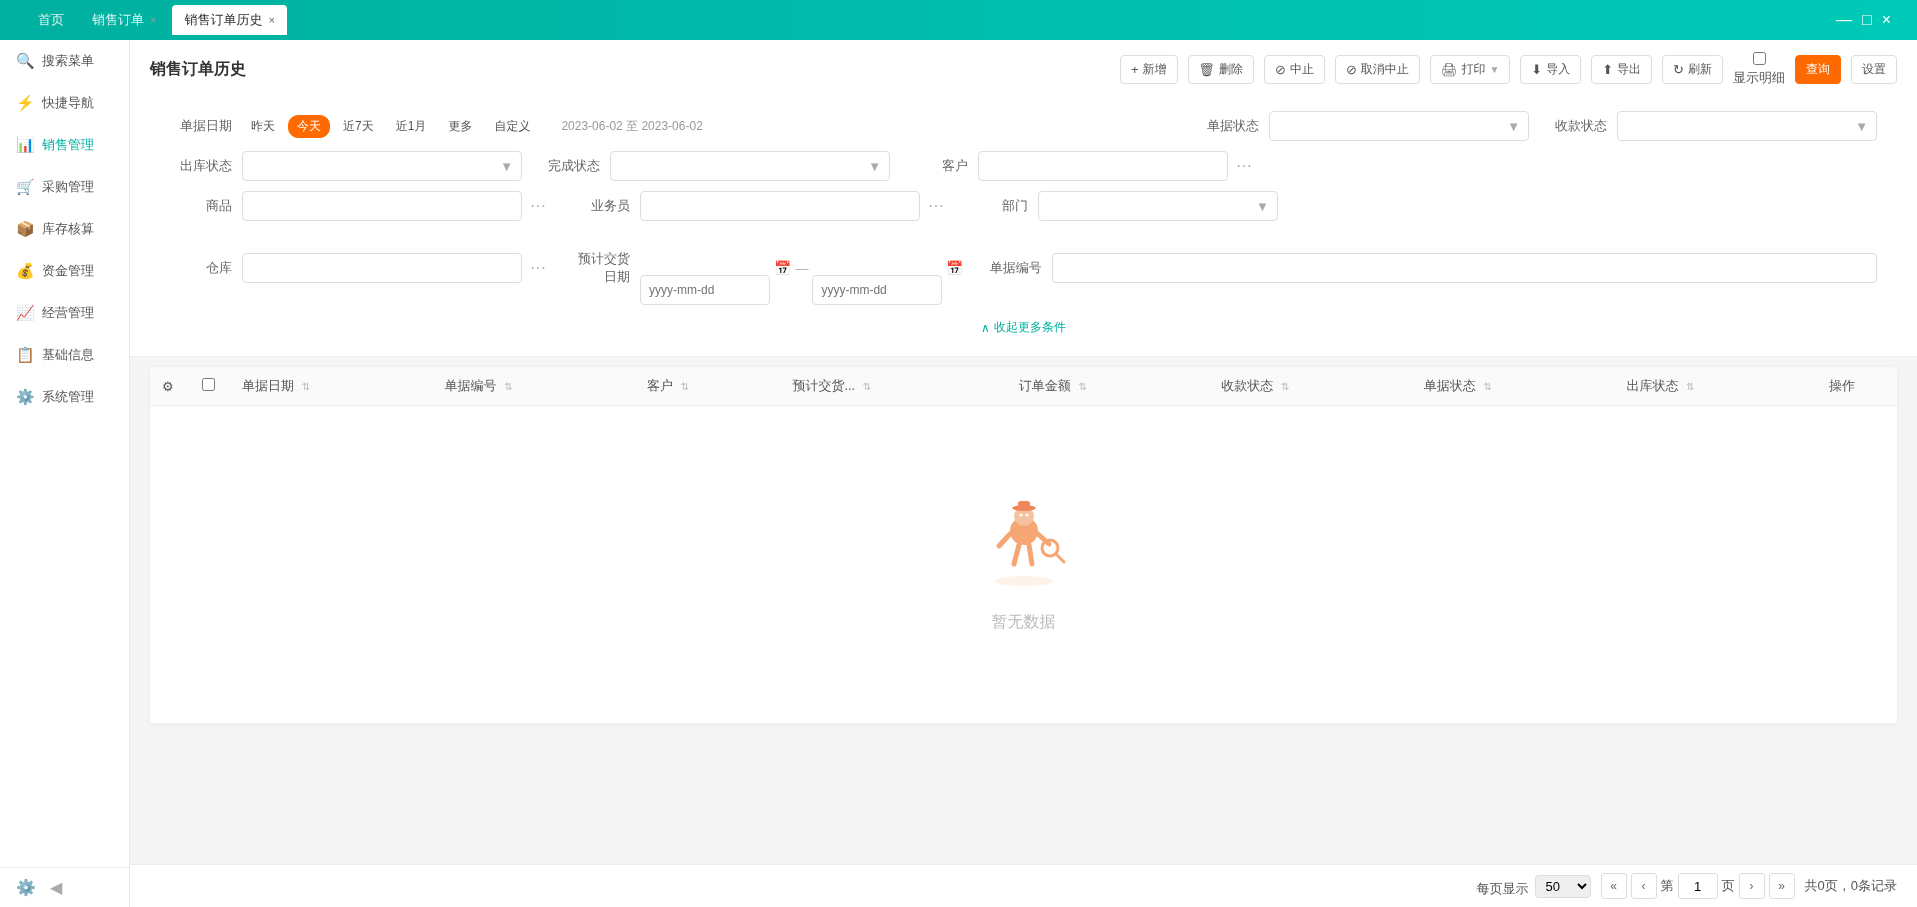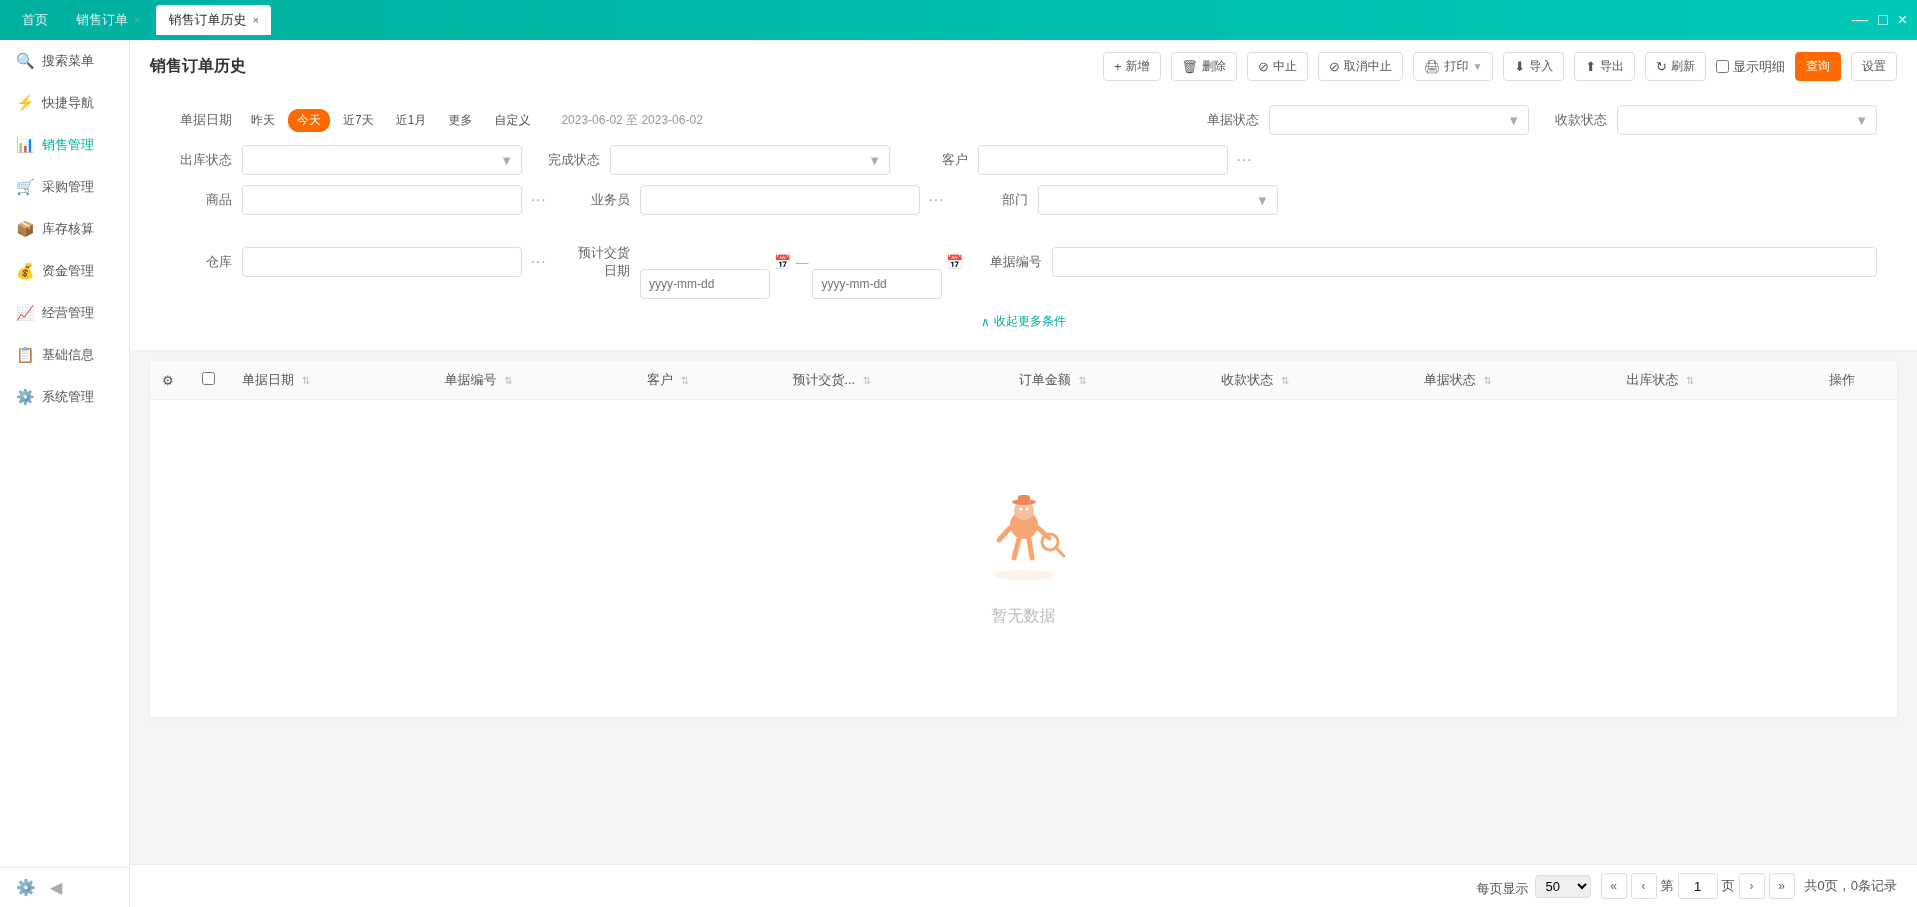--- a/index.html
+++ b/index.html
@@ -4,21 +4,21 @@
   <style>
     * { margin: 0; padding: 0; box-sizing: border-box; }
     body { font-family: 'Microsoft YaHei', sans-serif; font-size: 13px; background: #f5f5f5; color: #333; display: flex; flex-direction: column; height: 907px; overflow: hidden; }
 
     
     .top-bar {
       height: 40px;
       background: linear-gradient(to right, #00b0a0, #00c9b8);
       display: flex;
       align-items: center;
-      padding: 0 10px;
+      padding: 0 26px;
       gap: 4px;
       flex-shrink: 0;
     }
     .top-bar-tab {
       height: 30px;
       padding: 0 12px;
       border-radius: 4px 4px 0 0;
       display: flex;
       align-items: center;
       gap: 6px;
@@ -350,20 +350,21 @@
       text-align: center;
       font-size: 13px;
     }
 
     .display-cols-checkbox {
       display: flex;
       align-items: center;
       gap: 4px;
       font-size: 13px;
       color: #555;
+      flex-direction: column;
     }
     .display-cols-checkbox input { cursor: pointer; }
   </style>
 </head>
 <body>
 
 <div class="top-bar">
   <div class="top-bar-tab">
     <span>首页</span>
   </div>

